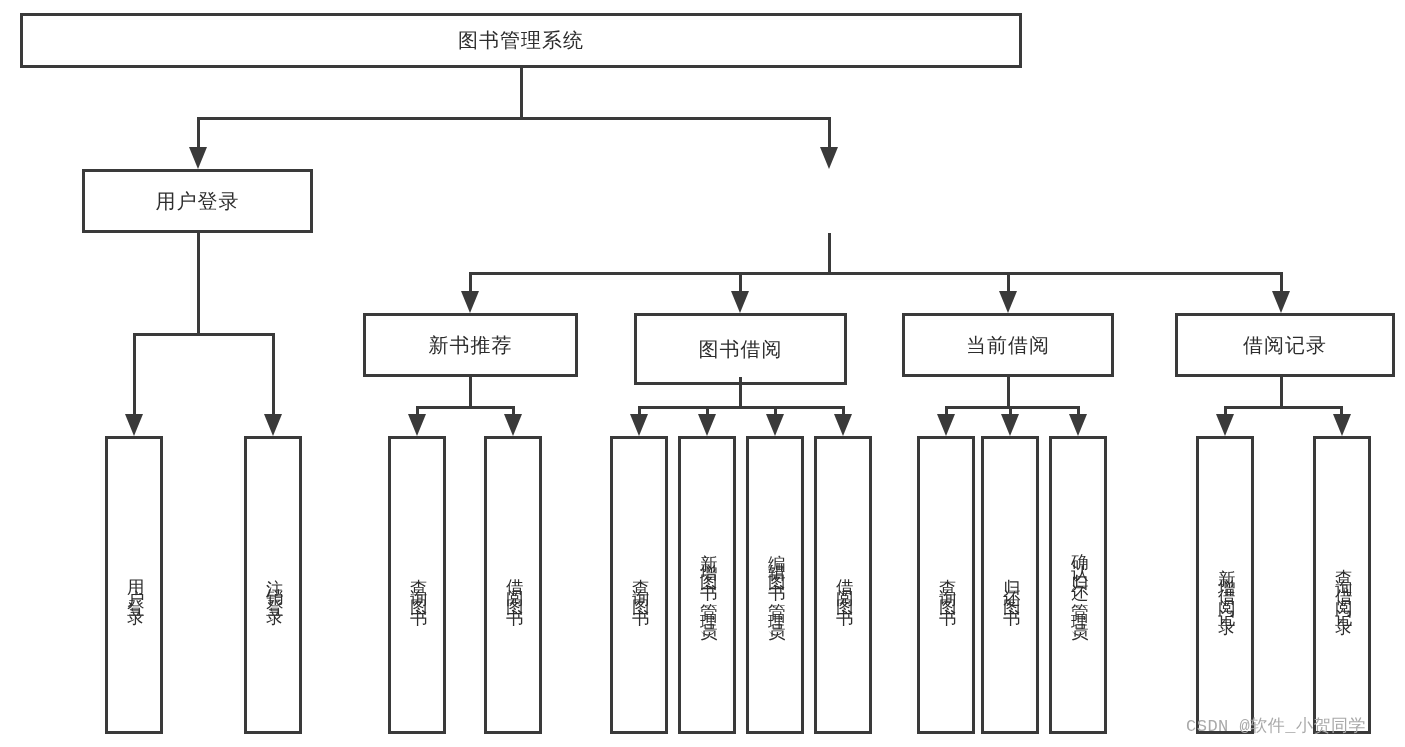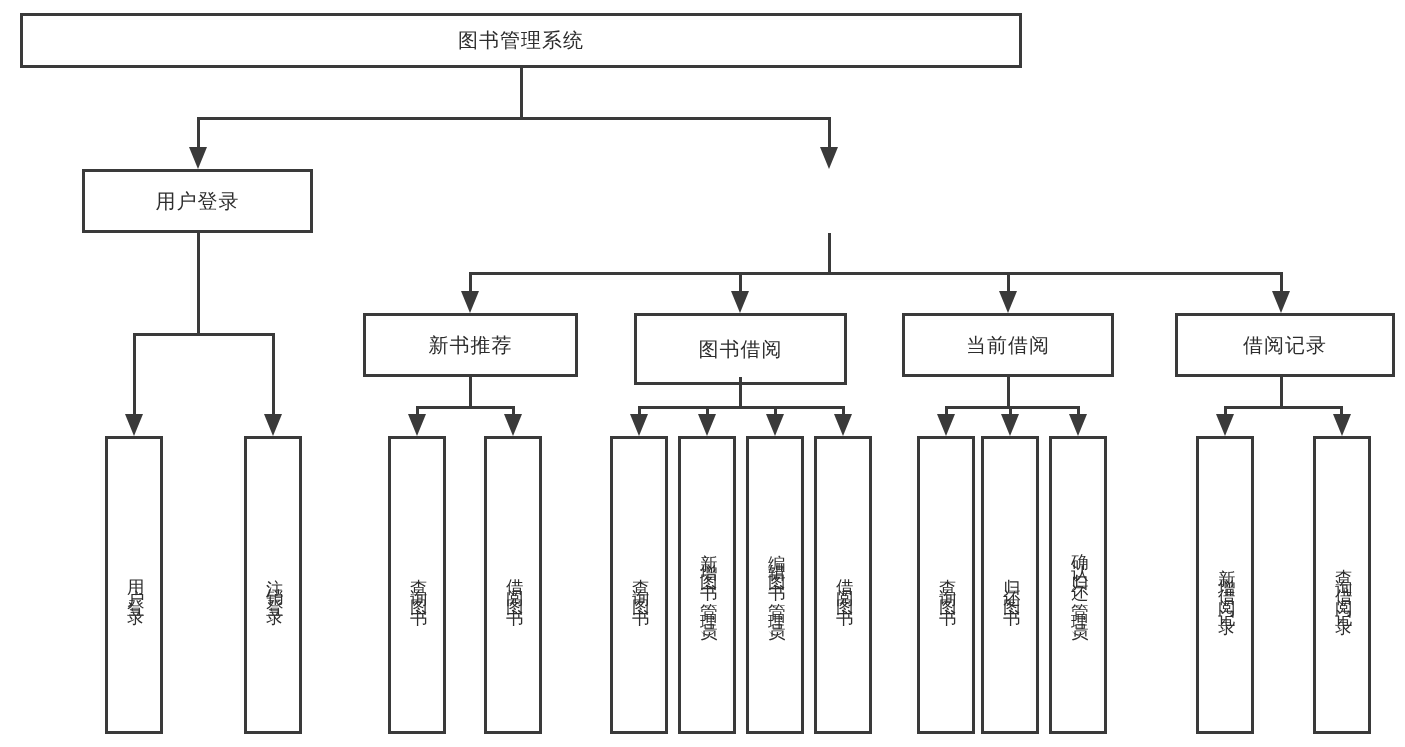--- a/index.html
+++ b/index.html
@@ -193,14 +193,15 @@
   <div class="v" style="left:1077px;top:406px;height:10px;"></div>
   <div class="arr" style="left:1069px;top:414px;"></div>
 
   <div class="v" style="left:1280px;top:377px;height:31px;"></div>
   <div class="h" style="left:1225px;top:406px;width:118px;"></div>
   <div class="v" style="left:1224px;top:406px;height:10px;"></div>
   <div class="arr" style="left:1216px;top:414px;"></div>
   <div class="v" style="left:1340px;top:406px;height:10px;"></div>
   <div class="arr" style="left:1333px;top:414px;"></div>
 
+  <div class="watermark">CSDN @软件_小贺同学</div>
 
 </div>
 
 </body></html>

